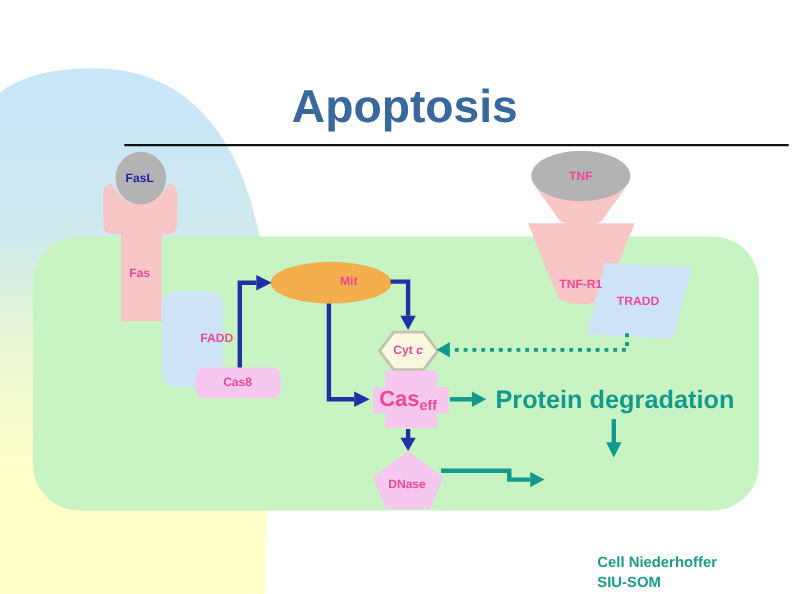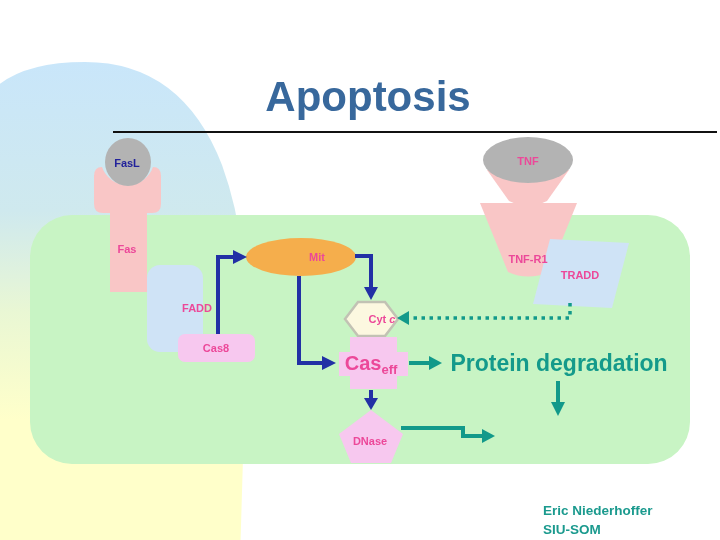--- a/index.html
+++ b/index.html
@@ -114,31 +114,31 @@
   </svg>
 
   <div class="title" style="left:368px;top:97px;">Apoptosis</div>
 
   <div class="label f17" style="left:127px;top:163px;color:#22229b;">FasL</div>
   <div class="label f17" style="left:127px;top:249px;">Fas</div>
   <div class="label f17" style="left:173px;top:308px;margin-left:24px;">FADD</div>
   <div class="label f17" style="left:216px;top:348px;">Cas8</div>
   <div class="label f17" style="left:301px;top:257px;padding-left:32px;">Mit</div>
 
-  <div class="label f17" style="left:371px;top:319px;margin-left:11px;">
+  <div class="label f17" style="left:371px;top:319px;">
     <span>Cyt</span>&nbsp;<span class="cyt-italic">c</span>
   </div>
 
   <div class="label" style="left:371px;top:363px;font-size:20px;">
     <span>Cas</span><span class="caseff-sub">eff</span>
   </div>
 
   <div class="label f17" style="left:370px;top:441px;">DNase</div>
   <div class="label f17" style="left:528px;top:161px;">TNF</div>
   <div class="label f17" style="left:528px;top:239px;margin-top:20px;">TNF-R1</div>
   <div class="label f17" style="left:580px;top:275px;">TRADD</div>
 
   <div class="label f23 teal-text" style="left:559px;top:363px;">Protein degradation</div>
 
-  <div class="credit" style="left:543px;top:503px;">Eric Niederhoffer</div>
+  <div class="credit" style="left:543px;top:503px;">Cell Niederhoffer</div>
   <div class="credit" style="left:543px;top:522px;">SIU-SOM</div>
 
 </div>
 
 </body></html>

